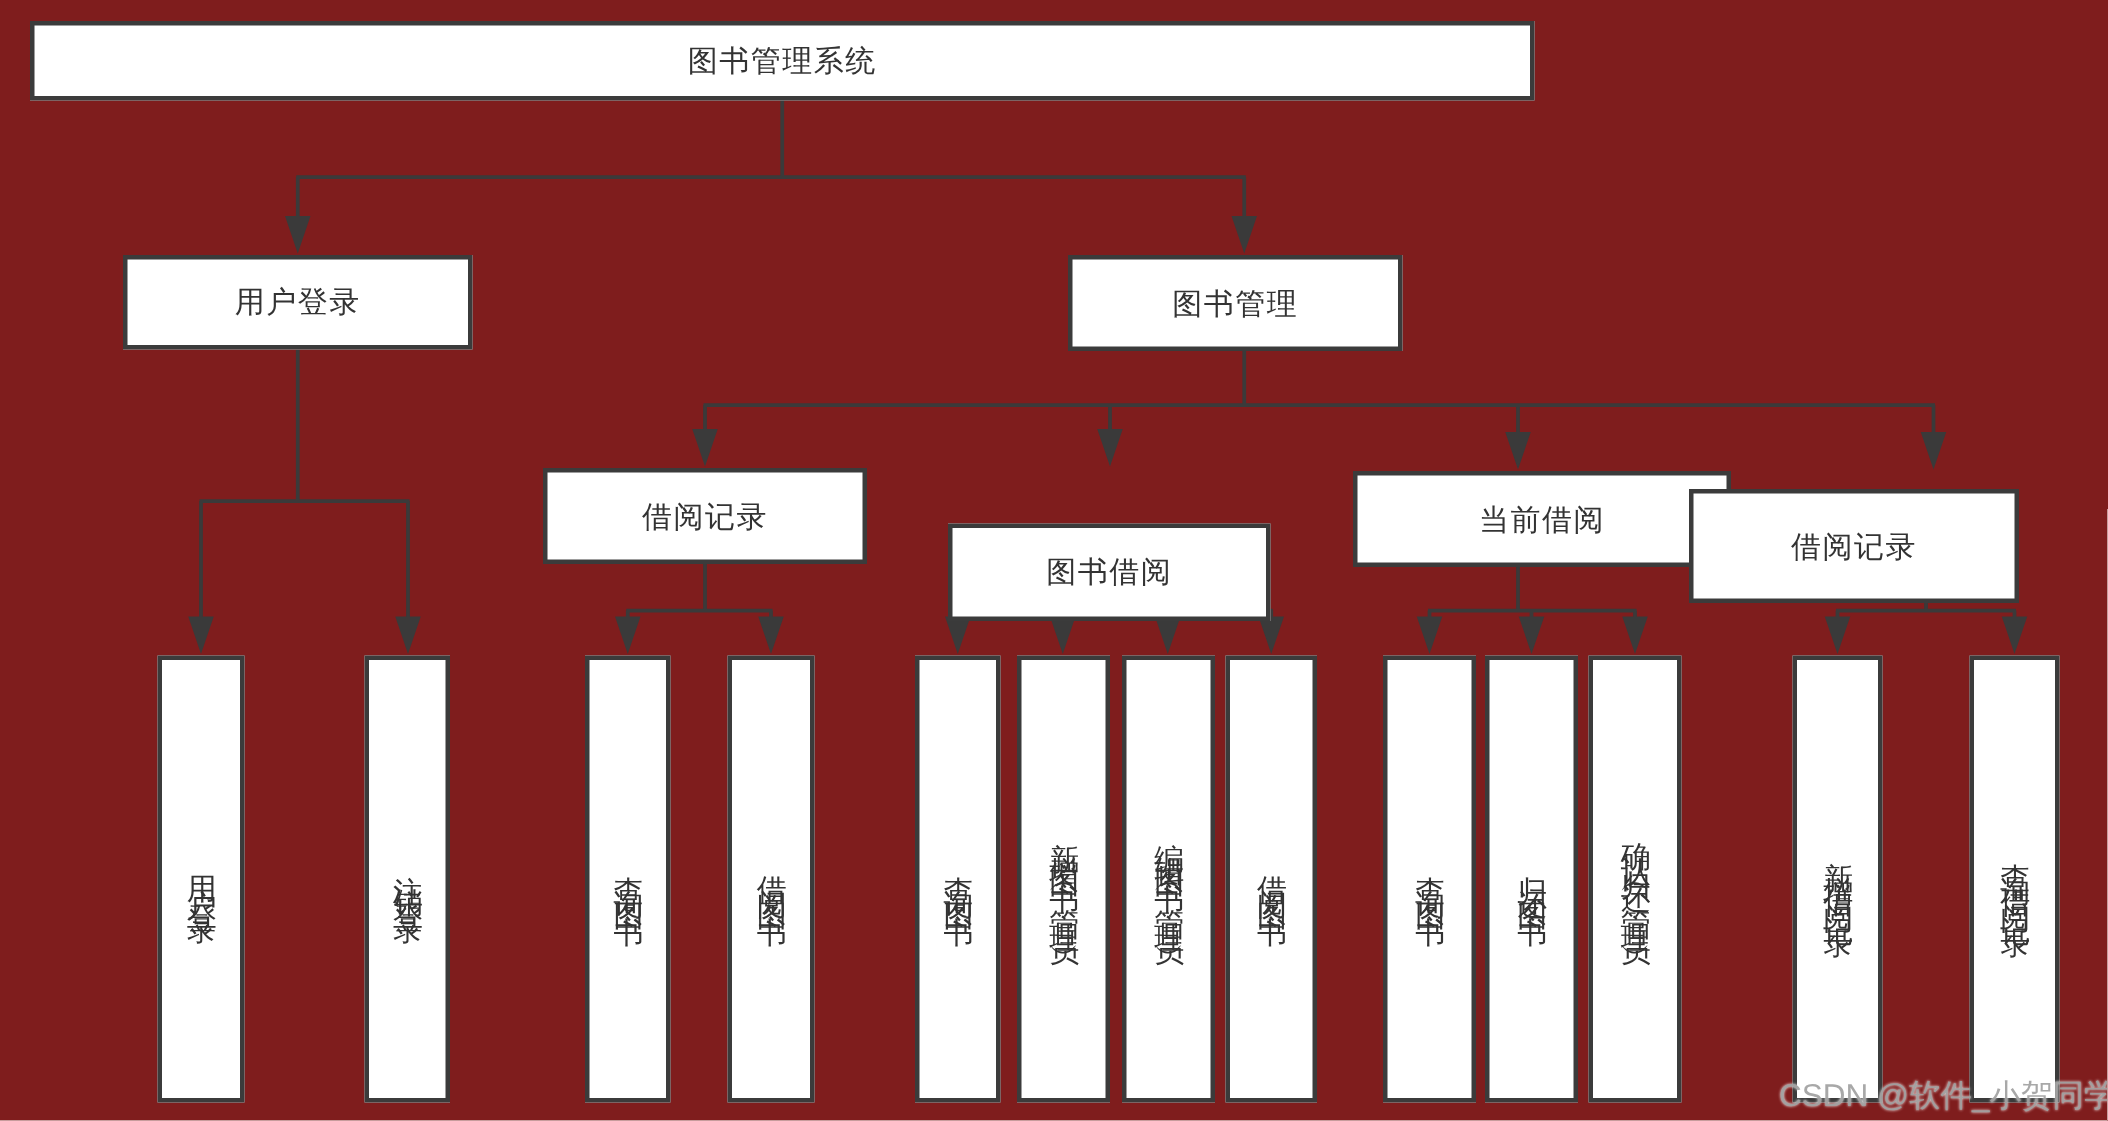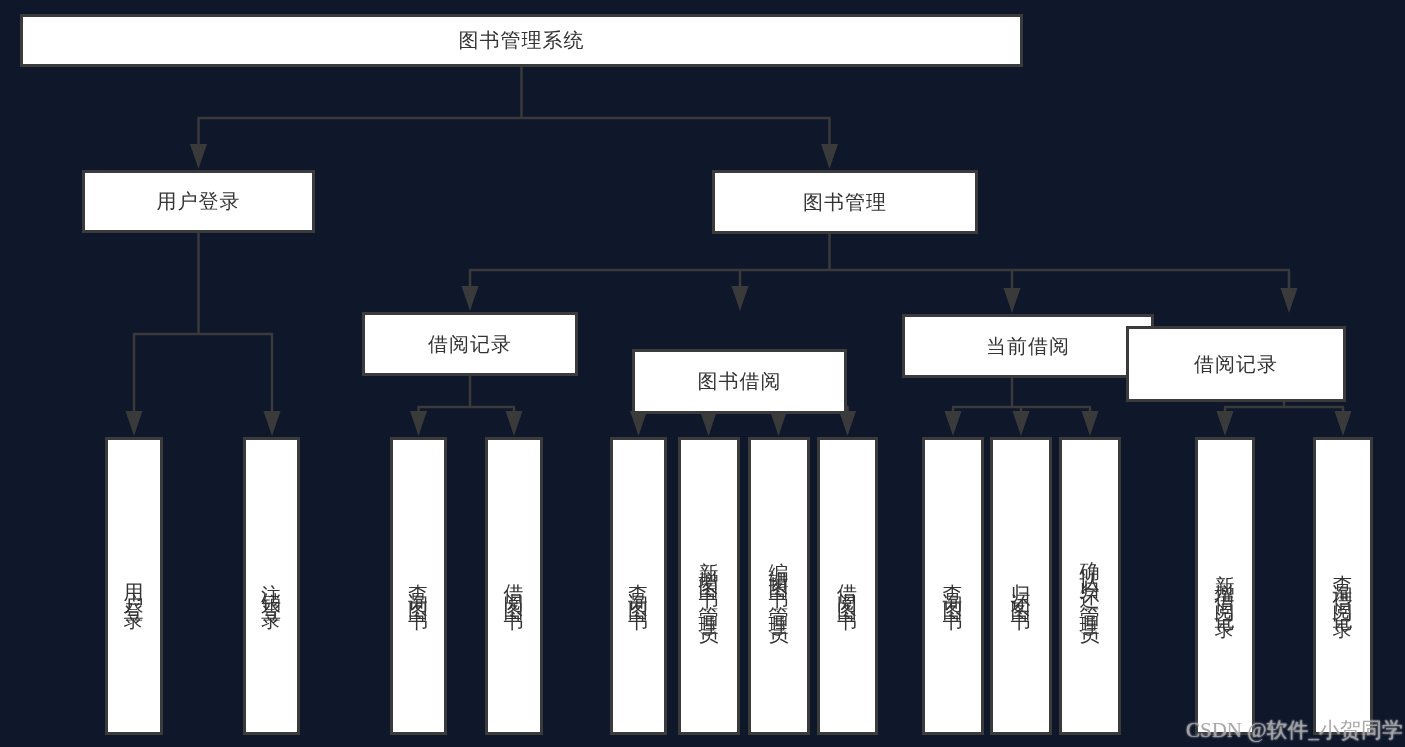--- a/index.html
+++ b/index.html
@@ -1,19 +1,19 @@
 <!DOCTYPE html>
 <html><head>
 <meta charset="utf-8">
 <style>
   html,body { margin:0; padding:0; background:#ffffff; }
   #stage {
     position:relative; width:1405px; height:747px;
-    background:#0f172a; overflow:hidden;
-    font-family:Liberation Serif, serif;
+    background:#7f1d1d; overflow:hidden;
+    font-family:Liberation Sans, sans-serif;
     color:#333333;
   }
   #wires { position:absolute; left:0; top:0; }
   .hbox {
     position:absolute; box-sizing:border-box;
     background:#ffffff; border:3px solid #3b3b3b;
     display:flex; align-items:center; justify-content:center;
     font-size:20px; letter-spacing:1px; color:#333333;
   }
   .vbox {
@@ -78,21 +78,21 @@
     </g>
   </svg>
 
   <div class="hbox" style="left:20px; top:14px; width:1003px; height:53px;">
     <span>图书管理系统</span>
   </div>
 
   <div class="hbox" style="left:82px; top:170px; width:233px; height:63px;">
     <span>用户登录</span>
   </div>
-  <div class="hbox" style="left:712px; top:170px; width:266px; height:64px;">
+  <div class="hbox" style="left:712px; top:170px; width:223px; height:64px;">
     <span>图书管理</span>
   </div>
 
   <div class="hbox" style="left:362px; top:312px; width:216px; height:64px;">
     <span>借阅记录</span>
   </div>
   <div class="hbox" style="left:632px; top:312px; width:215px; height:65px;margin-top:37px;">
     <span>图书借阅</span>
   </div>
   <div class="hbox" style="left:902px; top:314px; width:252px; height:64px;align-items:center;">

